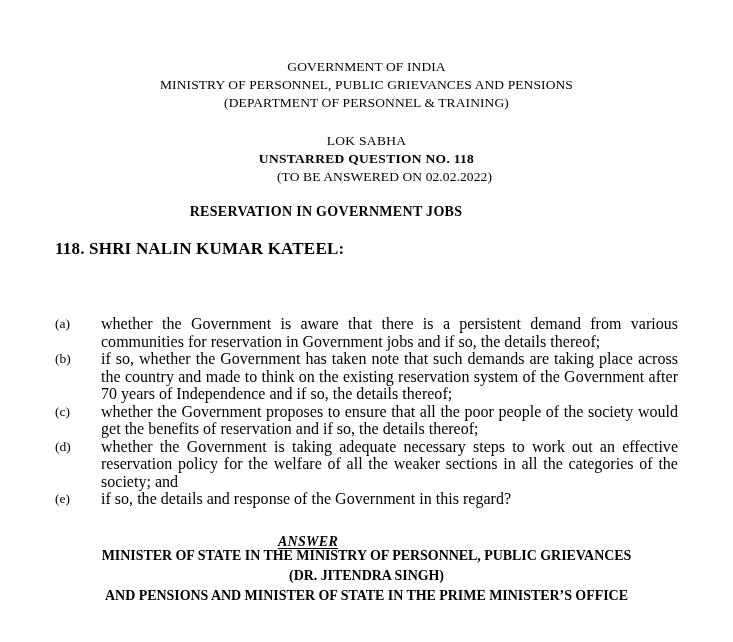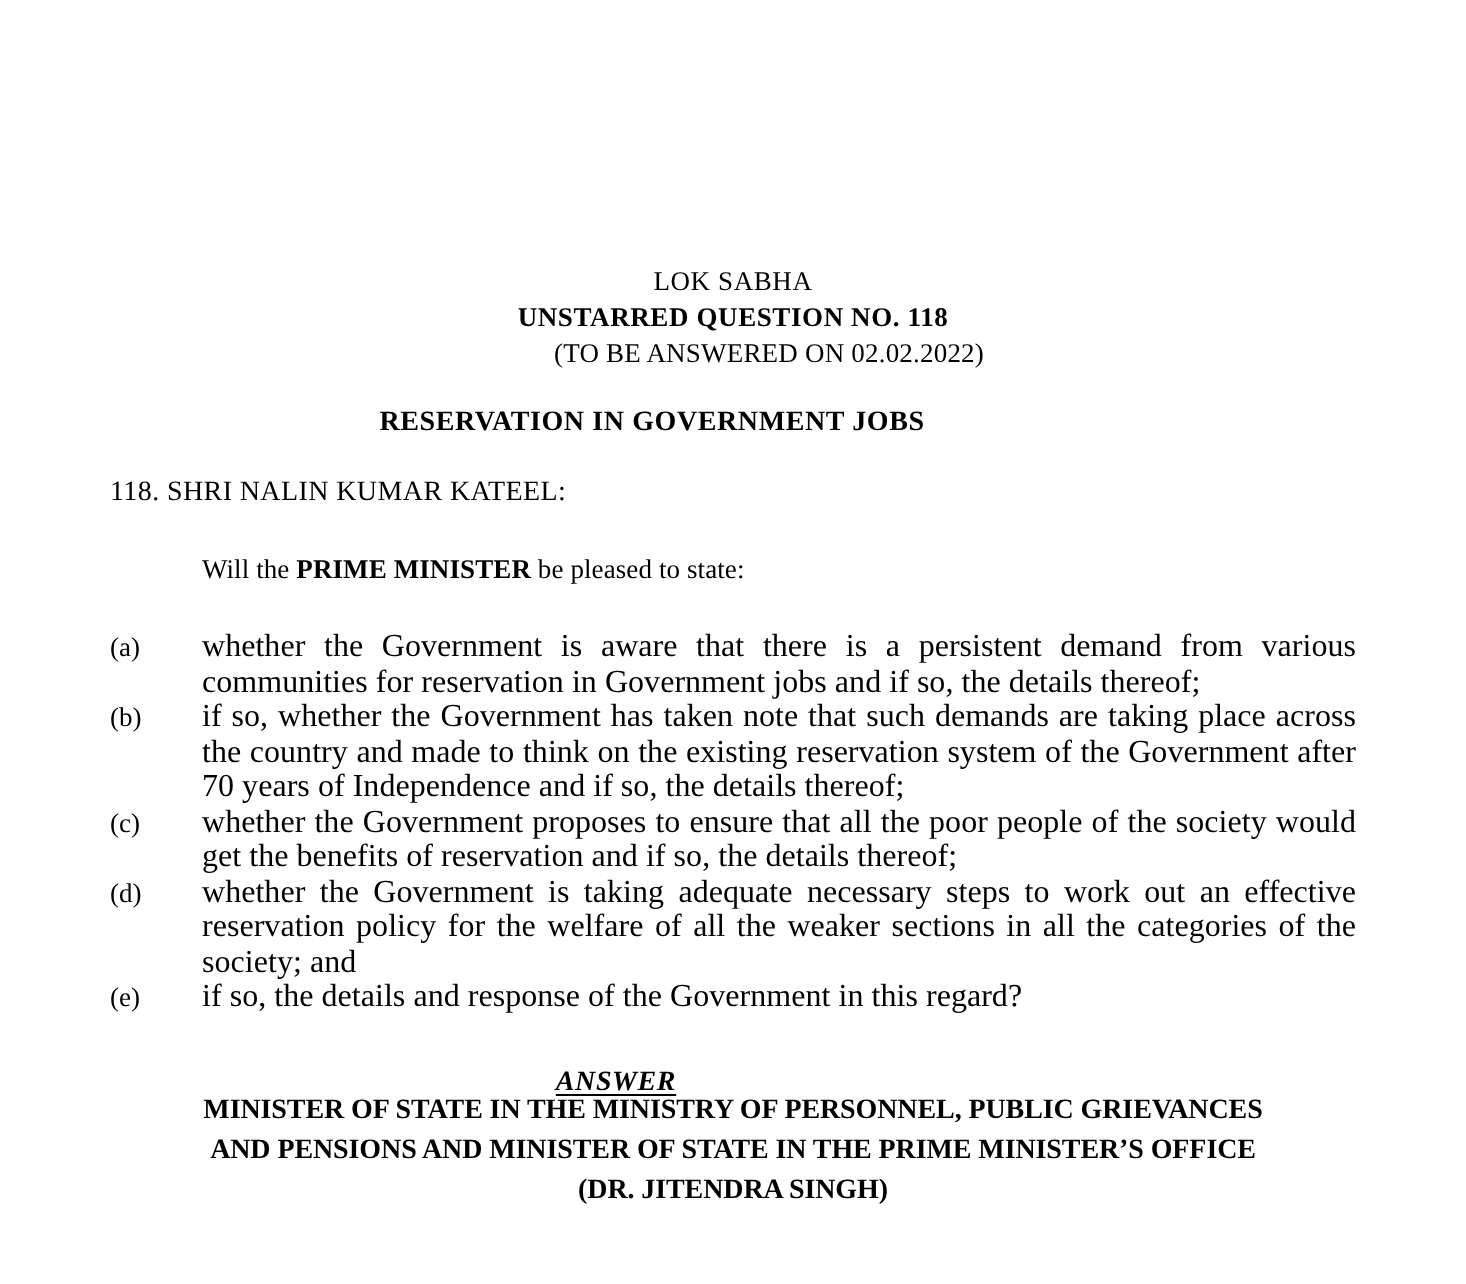--- a/index.html
+++ b/index.html
@@ -73,22 +73,22 @@
     font-weight: bold;
     font-size: 14px;
     letter-spacing: 0.3px;
   }
 
   
   .member-line {
     position: absolute;
     left: 55px;
     top: 239px;
-    font-weight: normal;
-    font-size: 14px;
+    font-weight: bold;
+    font-size: 17px;
     letter-spacing: 0.2px;
     white-space: nowrap;
   }
 
   
   .preamble {
     position: absolute;
     left: 101px;
     top: 277px;
     font-size: 13.5px;
@@ -153,32 +153,36 @@
     line-height: 20px;
     letter-spacing: -0.05px;
   }
   .minister-line { display: block; }
 </style>
 </head>
 <body>
 
 <div class="page">
 
+  <div class="header-block">
+    <span class="header-line">GOVERNMENT OF INDIA</span>
+    <span class="header-line">MINISTRY OF PERSONNEL, PUBLIC GRIEVANCES AND PENSIONS</span>
+    <span class="header-line">(DEPARTMENT OF PERSONNEL &amp; TRAINING)</span>
+  </div>
 
   <div class="house-block">
     <span class="house-name">LOK SABHA</span>
     <span class="question-no">UNSTARRED QUESTION NO. 118</span>
     <span class="answer-date">(TO BE ANSWERED ON 02.02.2022)</span>
   </div>
 
   <div class="subject-title">RESERVATION IN GOVERNMENT JOBS</div>
 
   <div class="member-line">118. SHRI NALIN KUMAR KATEEL:</div>
 
-  <div class="preamble"><span>Will the </span><b>PRIME MINISTER</b><span> be pleased to state:</span></div>
 
   <div class="question-list">
 
     <div class="q-item">
       <div class="q-marker">(a)</div>
       <div class="q-text">whether the Government is aware that there is a persistent demand from various communities for reservation in Government jobs and if so, the details thereof;</div>
     </div>
 
     <div class="q-item">
       <div class="q-marker">(b)</div>
@@ -201,17 +205,17 @@
     </div>
 
   </div>
 
   <div class="answer-heading">
     <span>ANSWER</span>
   </div>
 
   <div class="minister-block">
     <span class="minister-line">MINISTER OF STATE IN THE MINISTRY OF PERSONNEL, PUBLIC GRIEVANCES</span>
+    <span class="minister-line">(DR. JITENDRA SINGH)</span>
     <span class="minister-line">AND PENSIONS AND MINISTER OF STATE IN THE PRIME MINISTER’S OFFICE</span>
-    <span class="minister-line">(DR. JITENDRA SINGH)</span>
   </div>
 
 </div>
 
 </body></html>

